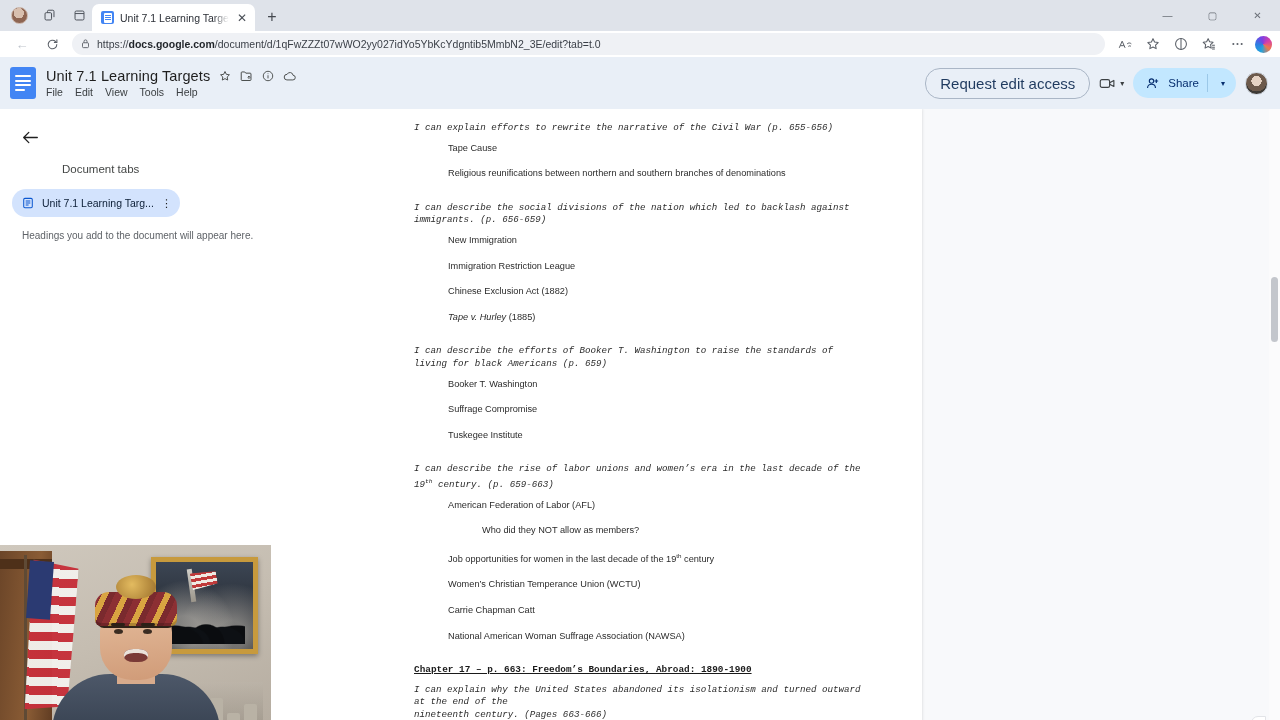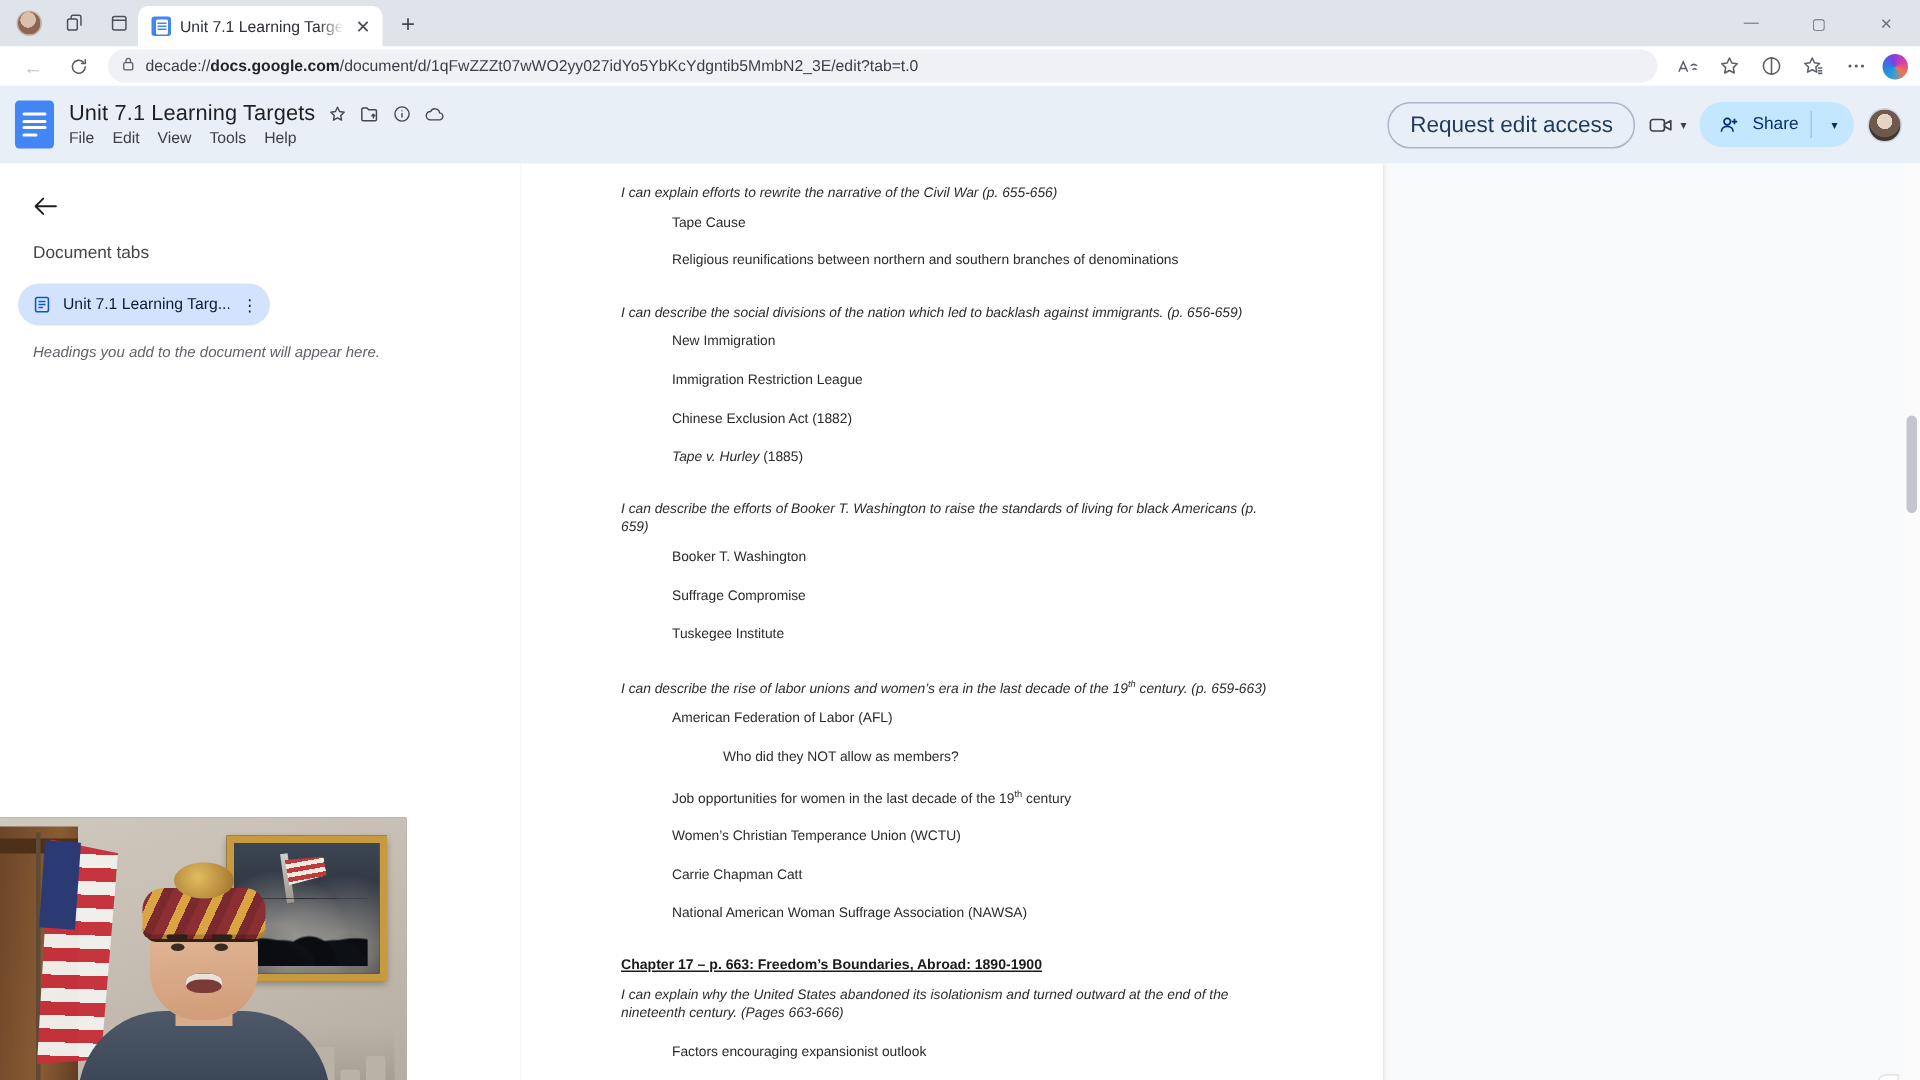--- a/index.html
+++ b/index.html
@@ -117,40 +117,40 @@
     border: 1px solid #cfd6e0;
   }
 
   
   .docs-body { display: flex; height: 637px; background: #f8f9fb; position: relative; }
 
   .doc-sidebar { width: 347px; background: #ffffff; padding: 10px 0 0 0; position: relative; }
   .side-back { width: 36px; height: 36px; margin: 0 0 0 12px;
                display:flex; align-items:center; justify-content:center;
                color: #1f1f1f; font-size: 17px; }
-  .side-heading { font-size: 11.5px; color: #444746; padding: 8px 0 0 22px; }
+  .side-heading { font-size: 11.5px; color: #444746; padding: 8px 0 0 22px; margin-left: 40px; }
   .tab-chip {
     margin: 14px 0 0 12px; width: 168px; height: 28px; background: #d3e3fd;
     border-radius: 14px; display: flex; align-items: center; gap: 8px; padding: 0 6px 0 10px;
   }
   .chip-icon { color:#0b57d0; font-size: 11px; display:flex; }
   .chip-label { font-size: 10.5px; color: #0b1d35; flex: 1; white-space: nowrap; overflow: hidden; }
   .chip-more { color:#1f1f1f; font-size: 11px; letter-spacing: 0px; padding-right: 2px; }
-  .side-hint { font-size: 10px; color: #5f6368; font-style: italic; padding: 12px 0 0 22px; line-height: 14px; }
+  .side-hint { font-size: 10px; color: #5f6368; padding: 12px 0 0 22px; line-height: 14px; }
 
   .doc-canvas { flex: 1; background: #f8f9fb; position: relative; overflow: hidden; }
   .doc-page {
     position: absolute; left: 0; top: 0; width: 575px; height: 637px;
     background: #ffffff; box-shadow: 0 0 3px rgba(60,64,67,.20);
   }
   .doc-content { padding: 13px 46px 0 67px; }
 
   .ln { font-size: 9.2px; color: #2b2b2b; line-height: 12.6px; }
   .ln.it { font-style: italic; }
-  .lvl0 { margin-left: 0; }
+  .lvl0 { margin-left: 0; font-family: Liberation Mono, monospace; }
   .lvl1 { margin-left: 34px; }
   .lvl2 { margin-left: 68px; }
   .gap-lg { height: 22px; }
   .gap-md { height: 13px; }
   .gap-sm { height: 7px; }
   .chap { font-size: 9.4px; font-weight: 700; color: #1a1a1a; text-decoration: underline; }
   sup { font-size: 6.2px; vertical-align: super; }
 
   
   .webcam {
@@ -300,21 +300,21 @@
           <path d="M13.4 2.3v3.1h-3.1"></path>
       </svg>
     </div>
     <div class="omnibox">
       <span class="lockicon">
         <svg width="9" height="11" viewBox="0 0 12 14" fill="none" stroke="#5a5f67" stroke-width="1.2">
           <rect x="2" y="6" width="8" height="6.5" rx="1.3"></rect>
             <path d="M4 6V4.2a2 2 0 0 1 4 0V6"></path>
         </svg>
       </span>
-      <span class="urltext"><span>decade://</span><b>docs.google.com</b><span>/document/d/1qFwZZZt07wWO2yy027idYo5YbKcYdgntib5MmbN2_3E/edit?tab=t.0</span></span>
+      <span class="urltext"><span>https://</span><b>docs.google.com</b><span>/document/d/1qFwZZZt07wWO2yy027idYo5YbKcYdgntib5MmbN2_3E/edit?tab=t.0</span></span>
     </div>
     <div class="toolbar-right">
       <div class="tbtn">
         <svg width="15" height="13" viewBox="0 0 18 14" fill="none" stroke="#5a5f67" stroke-width="1.2">
           <path d="M1.5 11 5 3l3.5 8M2.9 8.4h4.2"></path>
             <path d="M11 6.2c1.6-1.4 3.4-1.4 5 0M12.4 9.3c1-.9 2.2-.9 3.2 0"></path>
         </svg>
       </div>
       <div class="tbtn">
         <svg width="14" height="14" viewBox="0 0 16 16" fill="none" stroke="#5a5f67" stroke-width="1.2" stroke-linejoin="round">

